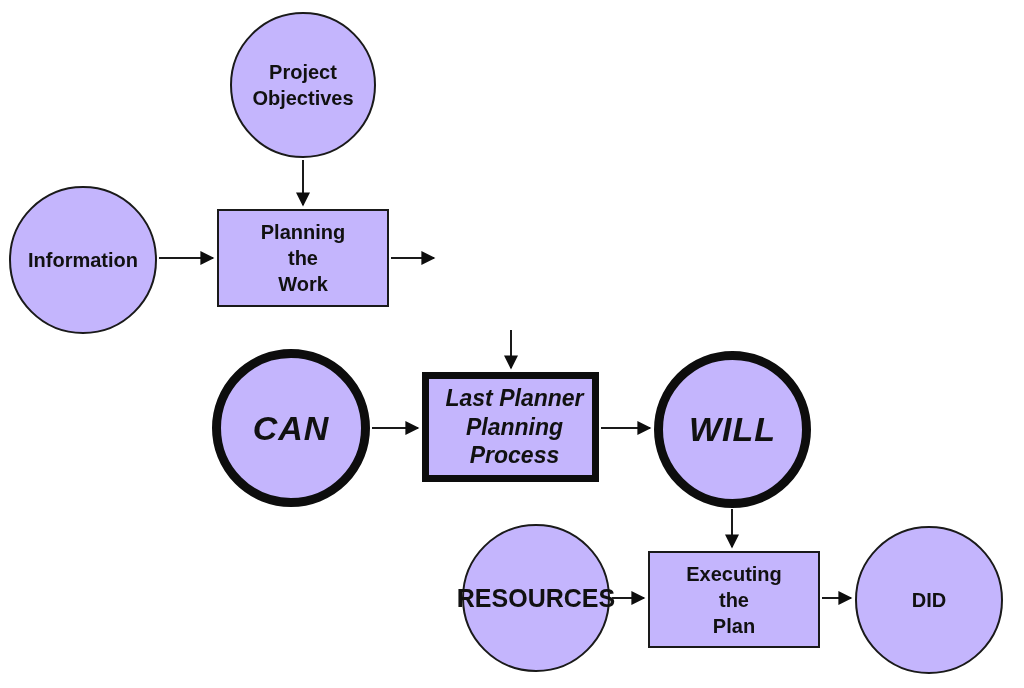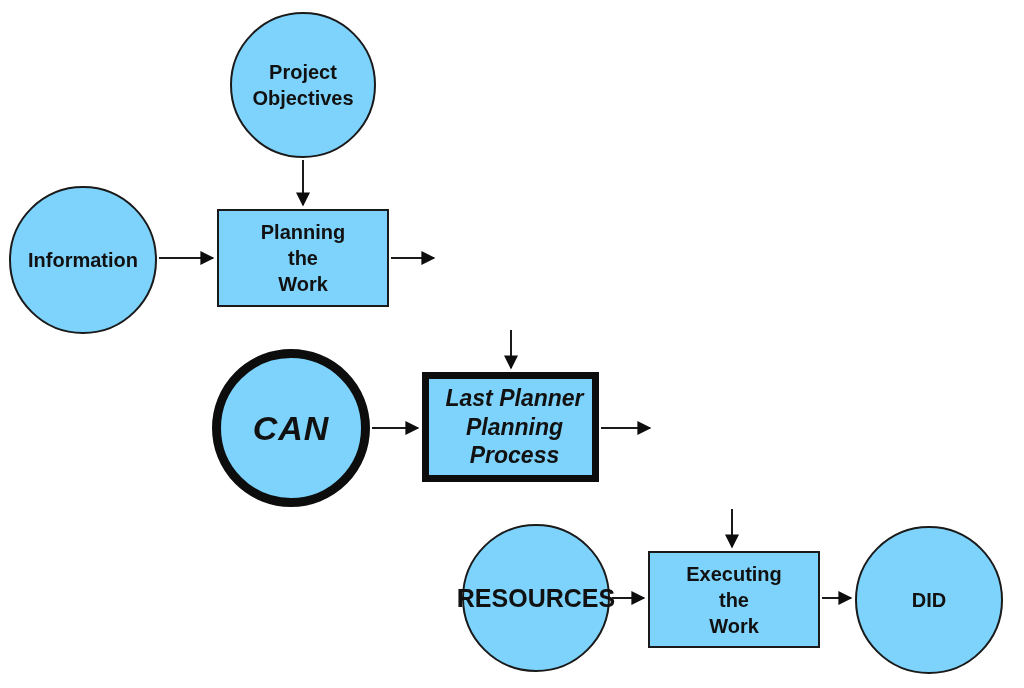--- a/index.html
+++ b/index.html
@@ -15,21 +15,21 @@
     font-family: "Liberation Sans", sans-serif;
     color: #111111;
     overflow: hidden;
   }
   .node {
     position: absolute;
     display: flex;
     align-items: center;
     justify-content: center;
     text-align: center;
-    background: #7dd3fc;
+    background: #c4b5fd;
     box-sizing: border-box;
   }
   .circle { border-radius: 50%; }
   .thin   { border: 2px solid #1a1a1a; }
   .bold-circle { border: 9px solid #0d0d0d; }
   .rect   { border: 2px solid #1a1a1a; }
   .bold-rect   { border: 7px solid #0d0d0d; padding-left: 8px; }
   .lbl {
     font-size: 20px;
     font-weight: bold;
@@ -83,29 +83,32 @@
   <div class="node circle bold-circle" style="left:212px; top:349px; width:158px; height:158px;">
     <span class="lbl lbl-emph">CAN</span>
   </div>
 
   <div class="node bold-rect" style="left:422px; top:372px; width:177px; height:110px;">
     <span class="lbl lbl-process">Last Planner
 Planning
 Process</span>
   </div>
 
+  <div class="node circle bold-circle" style="left:654px; top:351px; width:157px; height:157px;">
+    <span class="lbl lbl-emph">WILL</span>
+  </div>
 
   <div class="node circle thin" style="left:462px; top:524px; width:148px; height:148px;">
     <span class="lbl lbl-small">RESOURCES</span>
   </div>
 
   <div class="node rect" style="left:648px; top:551px; width:172px; height:97px;">
     <span class="lbl">Executing
 the
-Work</span>
+Plan</span>
   </div>
 
   <div class="node circle thin" style="left:855px; top:526px; width:148px; height:148px;">
     <span class="lbl">DID</span>
   </div>
 
   <svg id="edges" viewBox="0 0 1024 688" xmlns="http://www.w3.org/2000/svg">
     <defs>
       <marker id="arrow" viewBox="0 0 10 10" refX="9" refY="5" markerWidth="8.5" markerHeight="7" orient="auto-start-reverse">
         <path d="M0,0 L10,5 L0,10 z" fill="#0d0d0d"></path>

